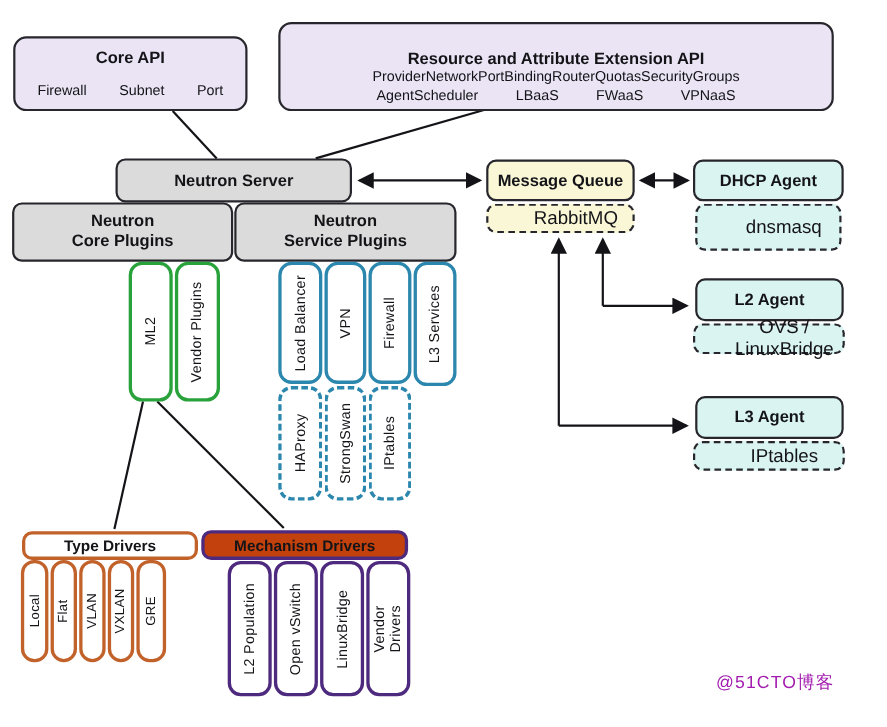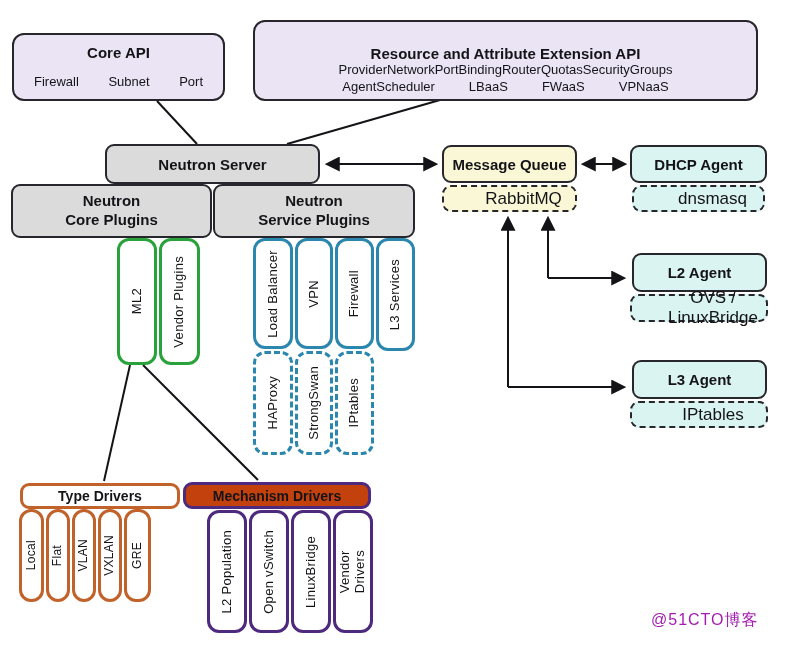--- a/index.html
+++ b/index.html
@@ -131,21 +131,21 @@
   <div class="box yellow node bold t15" style="left:442px;top:145px;width:135px;height:38px;">
     <span>Message Queue</span>
   </div>
   <div class="box yellow impl node" style="left:442px;top:185px;width:135px;height:27px;">
     <span>RabbitMQ</span>
   </div>
 
   <div class="box cyan node bold t15" style="left:630px;top:145px;width:137px;height:38px;">
     <span>DHCP Agent</span>
   </div>
-  <div class="box cyan impl node" style="left:632px;top:185px;width:133px;height:27px;text-align:center;">
+  <div class="box cyan impl node" style="left:632px;top:185px;width:133px;height:43px;text-align:center;">
     <span>dnsmasq</span>
   </div>
 
   <div class="box cyan node bold t15" style="left:632px;top:253px;width:135px;height:39px;">
     <span>L2 Agent</span>
   </div>
   <div class="box cyan impl node" style="left:630px;top:294px;width:138px;height:28px;">
     <span>OVS / LinuxBridge</span>
   </div>
 

